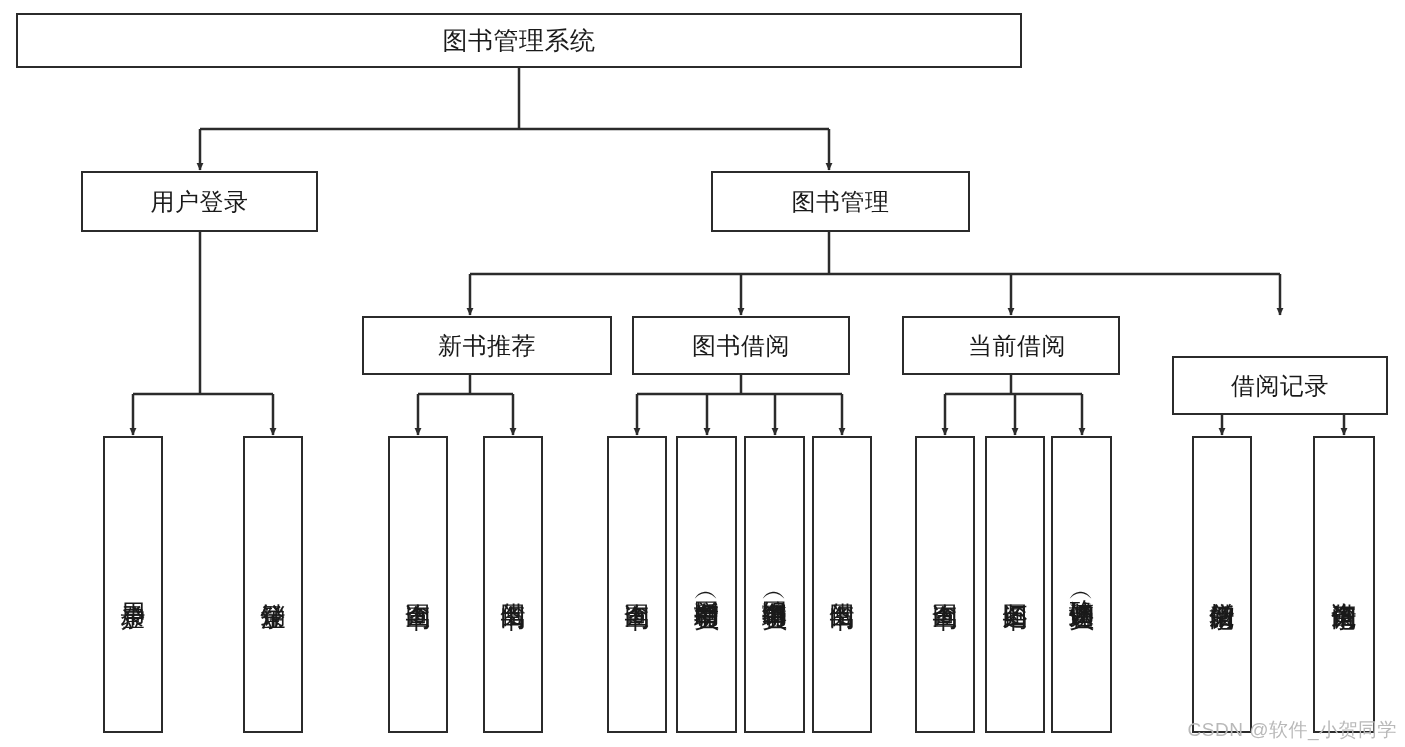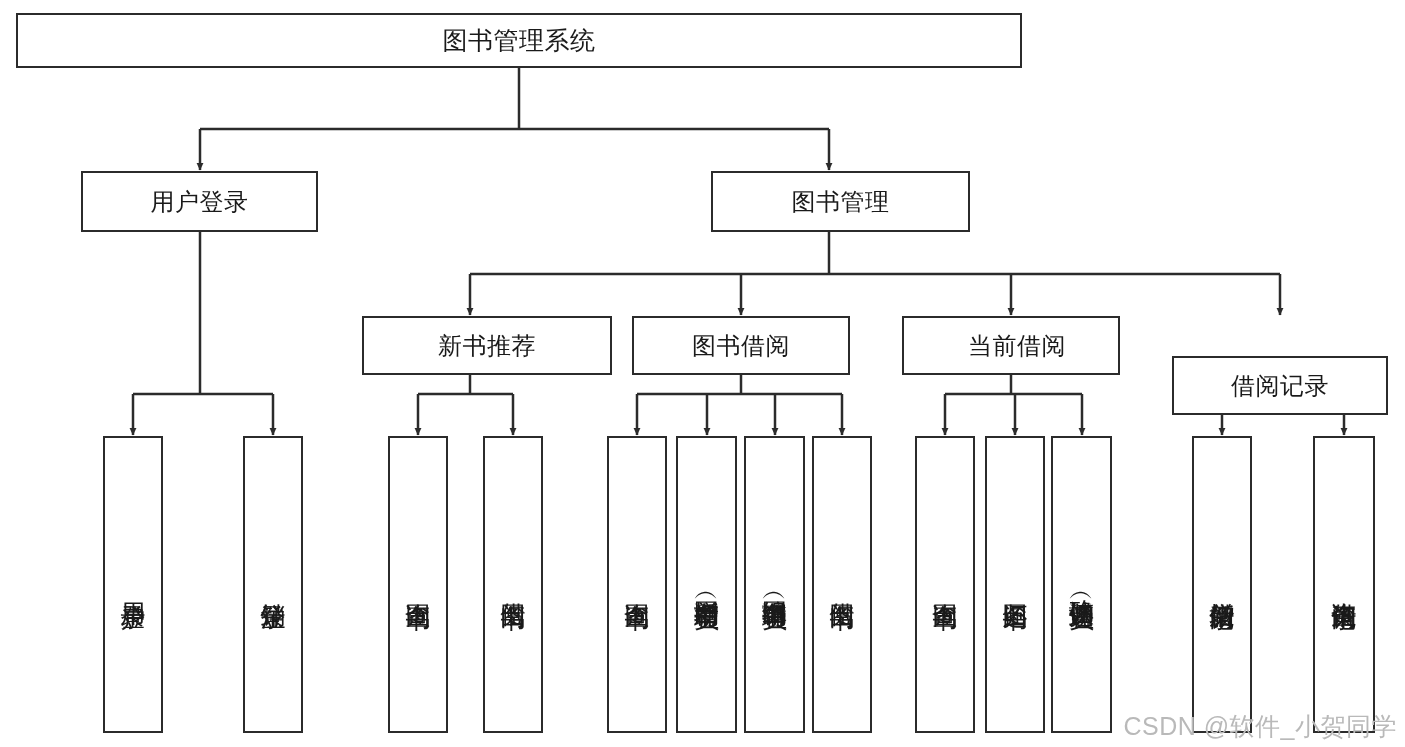--- a/index.html
+++ b/index.html
@@ -62,21 +62,21 @@
     font-size: 25px;
     line-height: 1.0;
     letter-spacing: 1px;
     white-space: nowrap;
     max-height: 100%;
   }
   #watermark {
     position: absolute;
     right: 8px;
     bottom: 4px;
-    font-size: 25px;
+    font-size: 19px;
     color: #b9b9b9;
     white-space: nowrap;
     letter-spacing: 0.5px;
     font-family: "Liberation Sans", "DejaVu Sans", sans-serif;
   }
 </style>
 </head>
 <body>
 
 <div id="diagram-canvas">

